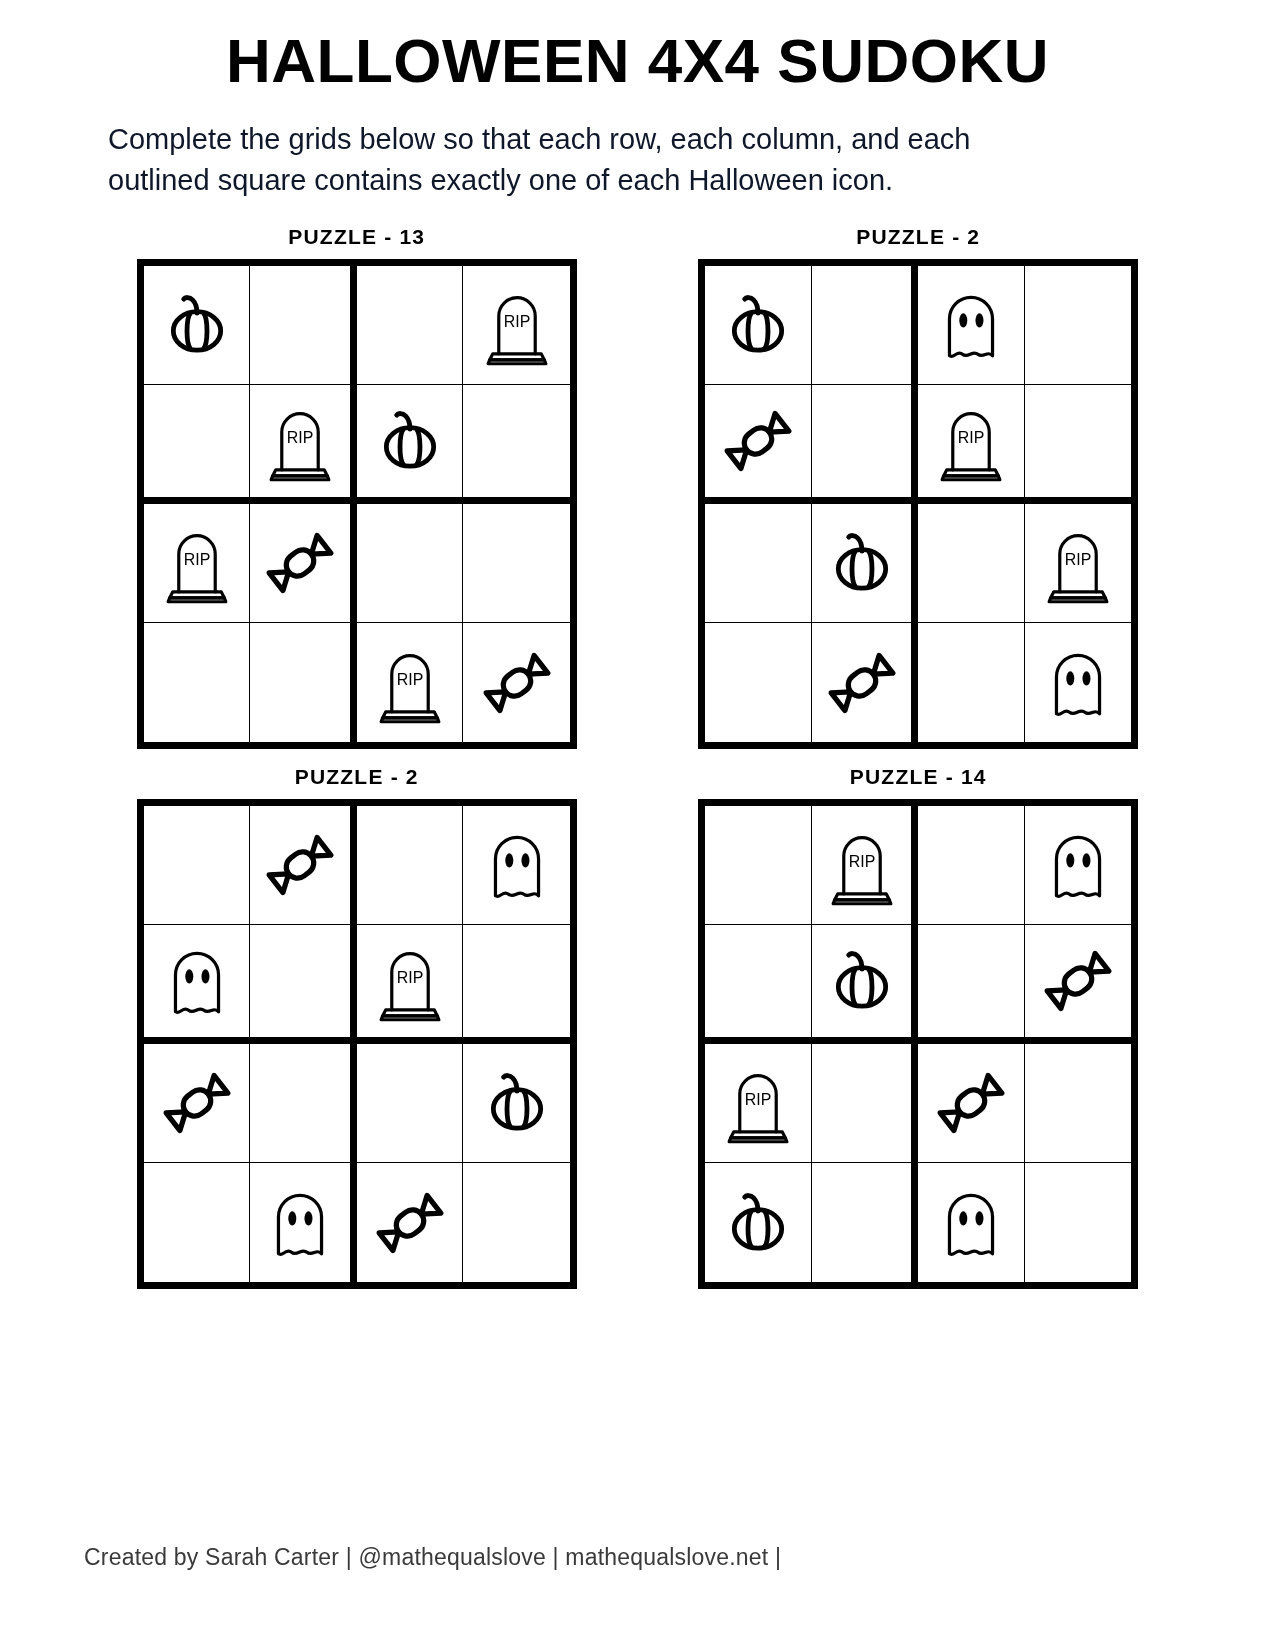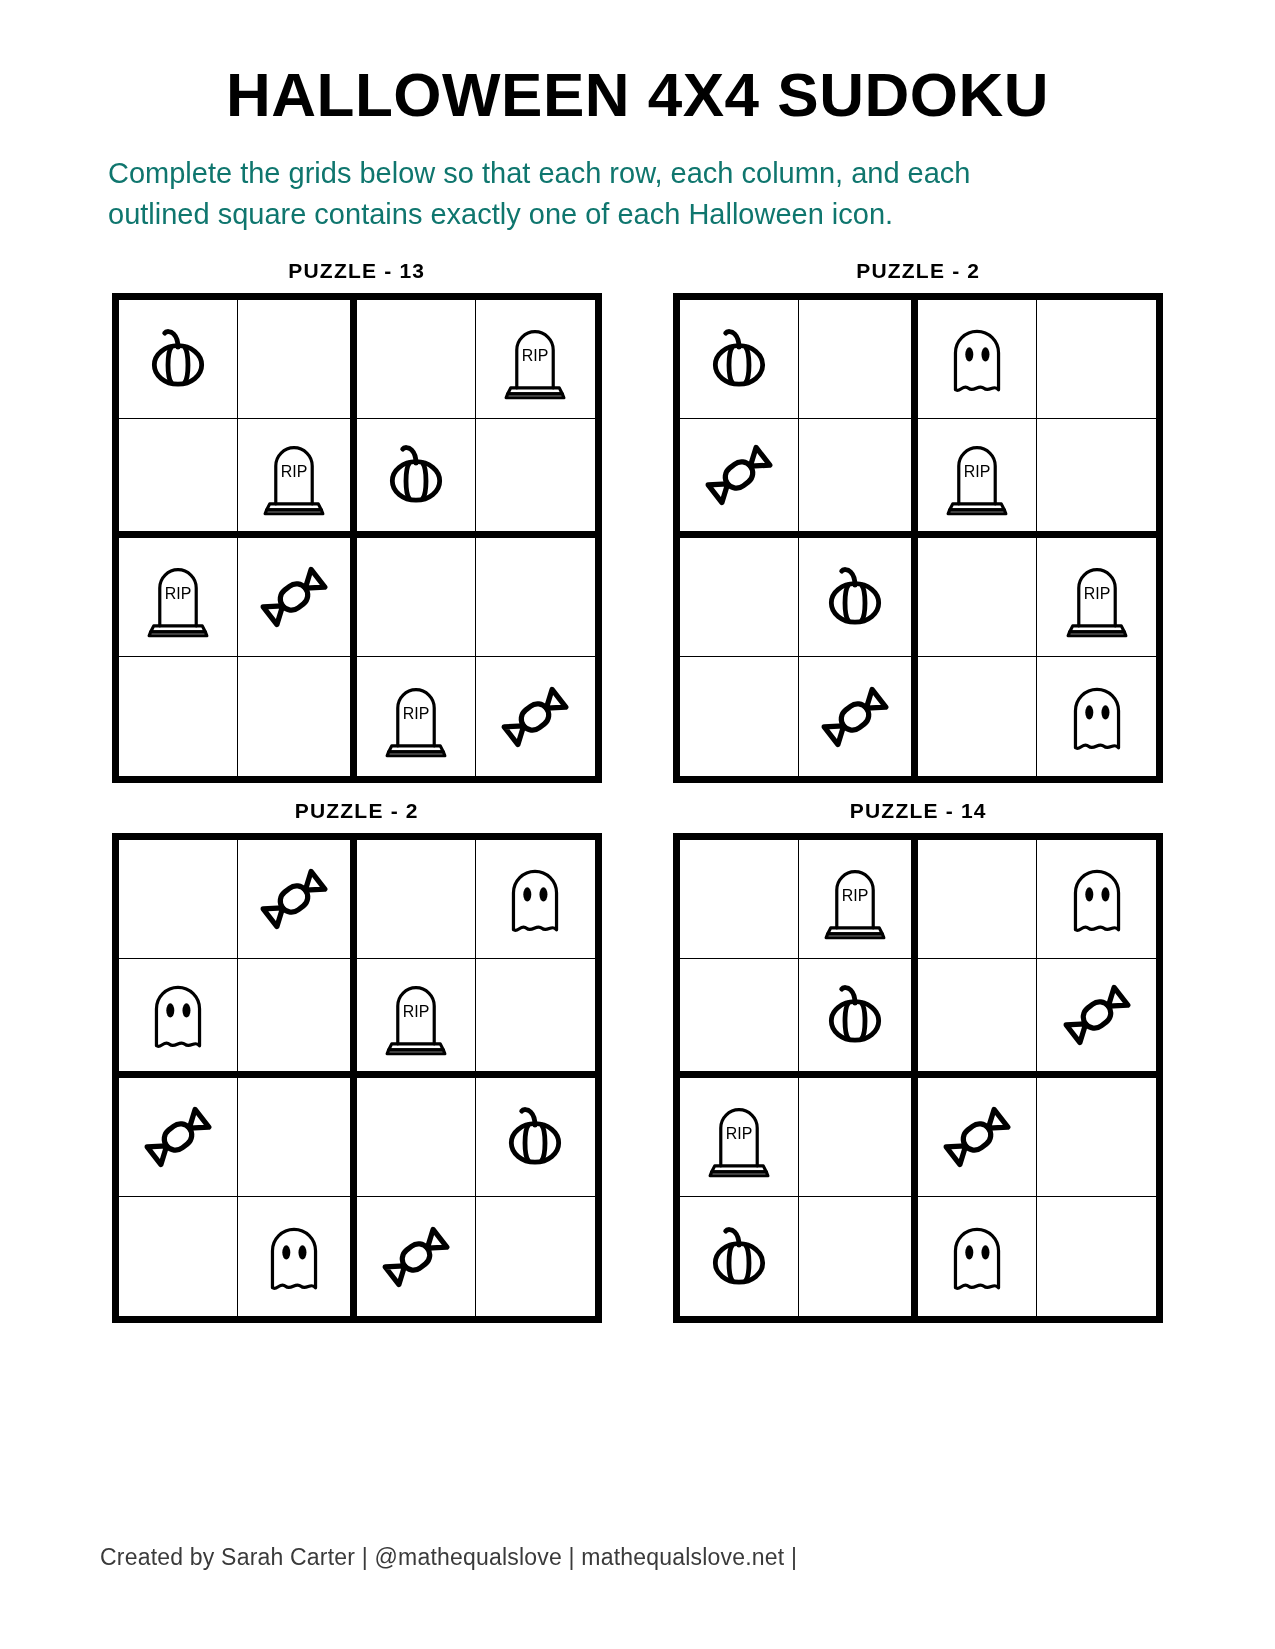--- a/index.html
+++ b/index.html
@@ -24,31 +24,31 @@
     position: relative;
   }
 
   
   .title {
     text-align: center;
     font-size: 62px;
     font-weight: 800;
     letter-spacing: 0.5px;
     margin: 0;
-    padding-top: 62px;
+    padding-top: 28px;
     line-height: 1.05;
     color: #000000;
     font-family: "Liberation Sans", sans-serif;
   }
 
   .instructions {
     margin: 26px 108px 4px 108px;
     font-size: 29px;
     line-height: 1.42;
-    color: #0f766e;
+    color: #0f172a;
     font-weight: 400;
     max-width: 960px;
   }
 
   
   .puzzles {
     margin-top: 24px;
     display: grid;
     grid-template-columns: 1fr 1fr;
     grid-template-rows: auto auto;
@@ -68,21 +68,21 @@
   .puzzle-label {
     font-size: 21px;
     font-weight: 800;
     letter-spacing: 1.2px;
     color: #000000;
     margin-bottom: 10px;
     text-align: center;
   }
 
   .grid {
-    width: 490px;
+    width: 440px;
     height: 490px;
     box-sizing: border-box;
     border: 7px solid #000000;
     display: grid;
     grid-template-columns: repeat(4, 1fr);
     grid-template-rows: repeat(4, 1fr);
     background: #84cc16;
   }
 
   .cell {
@@ -106,21 +106,21 @@
     height: 80px;
     display: flex;
     align-items: center;
     justify-content: center;
   }
   .icon-wrap svg { display: block; }
 
   
   .footer {
     position: absolute;
-    left: 100px;
+    left: 84px;
     bottom: 78px;
     font-size: 23px;
     color: #3a3a3a;
     letter-spacing: 0.2px;
     white-space: nowrap;
   }
 </style>
 </head>
 <body>
 

